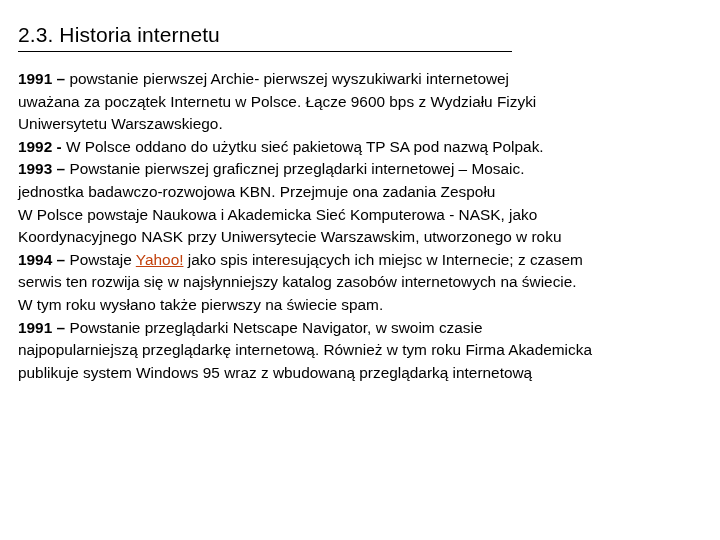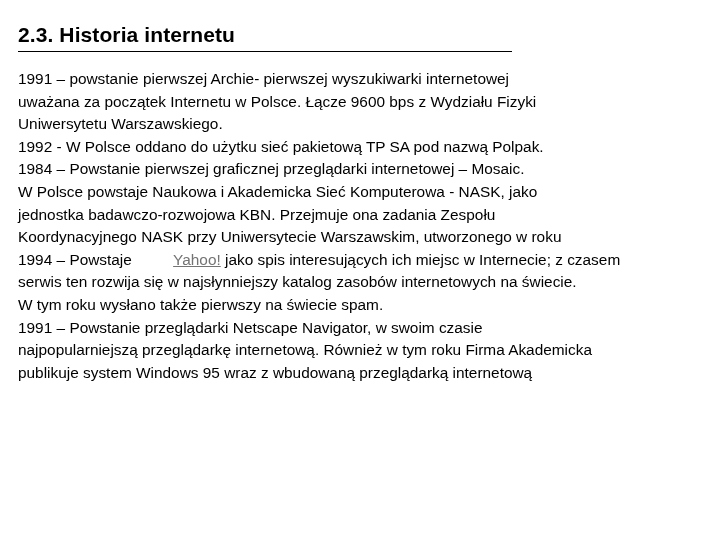--- a/index.html
+++ b/index.html
@@ -15,21 +15,21 @@
       font-family: "Liberation Sans", sans-serif;
       color: #000000;
     }
     .slide-title {
       position: absolute;
       left: 18px;
       top: 22px;
       font-size: 21px;
       line-height: 26px;
       margin: 0;
-      font-weight: bold;
+      font-weight: normal;
       letter-spacing: 0.1px;
     }
     .title-rule {
       position: absolute;
       left: 18px;
       top: 51px;
       width: 494px;
       height: 1px;
       background: #000000;
     }
@@ -40,43 +40,42 @@
       width: 690px;
       font-size: 15.4px;
       line-height: 22.6px;
       white-space: nowrap;
     }
     .line {
       display: block;
       height: 22.6px;
     }
     .year {
-      font-weight: normal;
+      font-weight: bold;
     }
     .link {
-      color: #737373;
+      color: #c2410c;
       text-decoration: underline;
       cursor: pointer;
-      margin-left: 37px;
     }
   </style>
 </head>
 <body>
 
 <h1 class="slide-title">2.3. Historia internetu</h1>
 <div class="title-rule"></div>
 
 <div class="content">
   <span class="line"><span class="year">1991</span><span class="year"> – </span><span>powstanie pierwszej Archie- pierwszej wyszukiwarki internetowej</span></span>
   <span class="line">uważana za początek Internetu w Polsce. Łącze 9600 bps z Wydziału Fizyki</span>
   <span class="line">Uniwersytetu Warszawskiego.</span>
   <span class="line"><span class="year">1992</span><span class="year"> - </span><span>W Polsce oddano do użytku sieć pakietową TP SA pod nazwą Polpak.</span></span>
-  <span class="line"><span class="year">1984</span><span class="year"> – </span><span>Powstanie pierwszej graficznej przeglądarki internetowej – Mosaic.</span></span>
+  <span class="line"><span class="year">1993</span><span class="year"> – </span><span>Powstanie pierwszej graficznej przeglądarki internetowej – Mosaic.</span></span>
+  <span class="line">jednostka badawczo-rozwojowa KBN. Przejmuje ona zadania Zespołu</span>
   <span class="line">W Polsce powstaje Naukowa i Akademicka Sieć Komputerowa - NASK, jako</span>
-  <span class="line">jednostka badawczo-rozwojowa KBN. Przejmuje ona zadania Zespołu</span>
   <span class="line">Koordynacyjnego NASK przy Uniwersytecie Warszawskim, utworzonego w roku</span>
   <span class="line"><span class="year">1994</span><span class="year"> – </span><span>Powstaje </span><a class="link">Yahoo!</a><span> jako spis interesujących ich miejsc w Internecie; z czasem</span></span>
   <span class="line">serwis ten rozwija się w najsłynniejszy katalog zasobów internetowych na świecie.</span>
   <span class="line">W tym roku wysłano także pierwszy na świecie spam.</span>
   <span class="line"><span class="year">1991</span><span class="year"> – </span><span>Powstanie przeglądarki Netscape Navigator, w swoim czasie</span></span>
   <span class="line">najpopularniejszą przeglądarkę internetową. Również w tym roku Firma Akademicka</span>
   <span class="line">publikuje system Windows 95 wraz z wbudowaną przeglądarką internetową</span>
 </div>
 
 </body></html>

